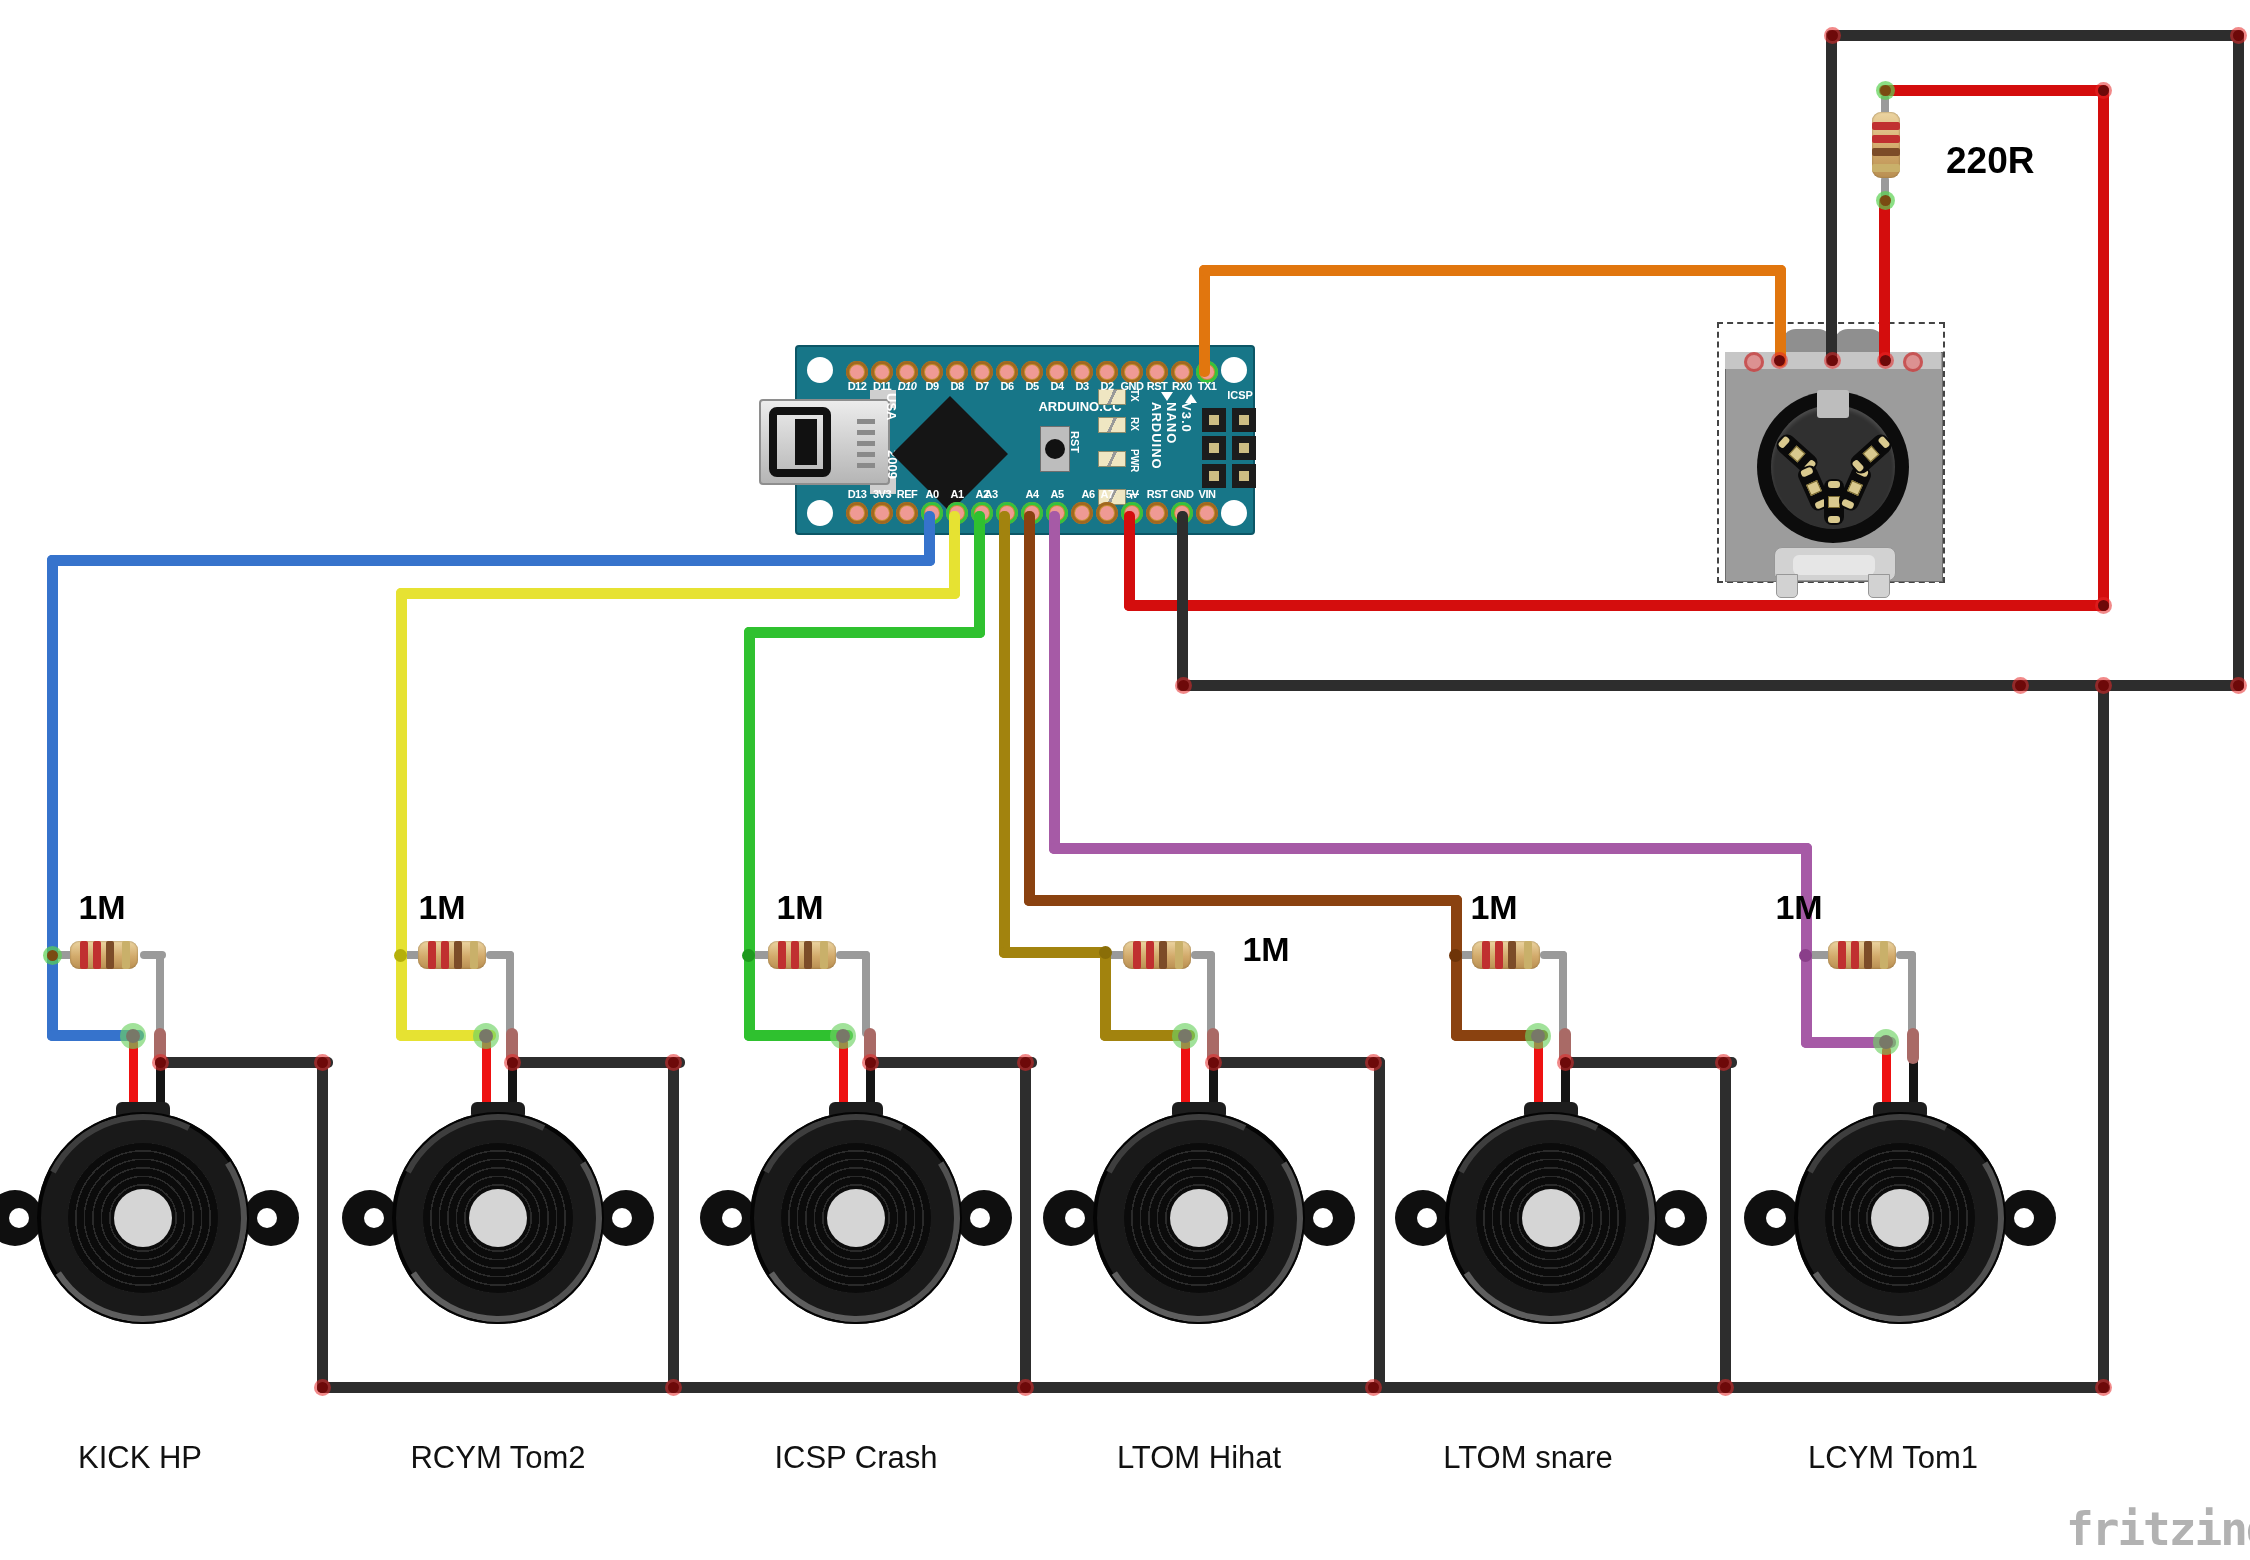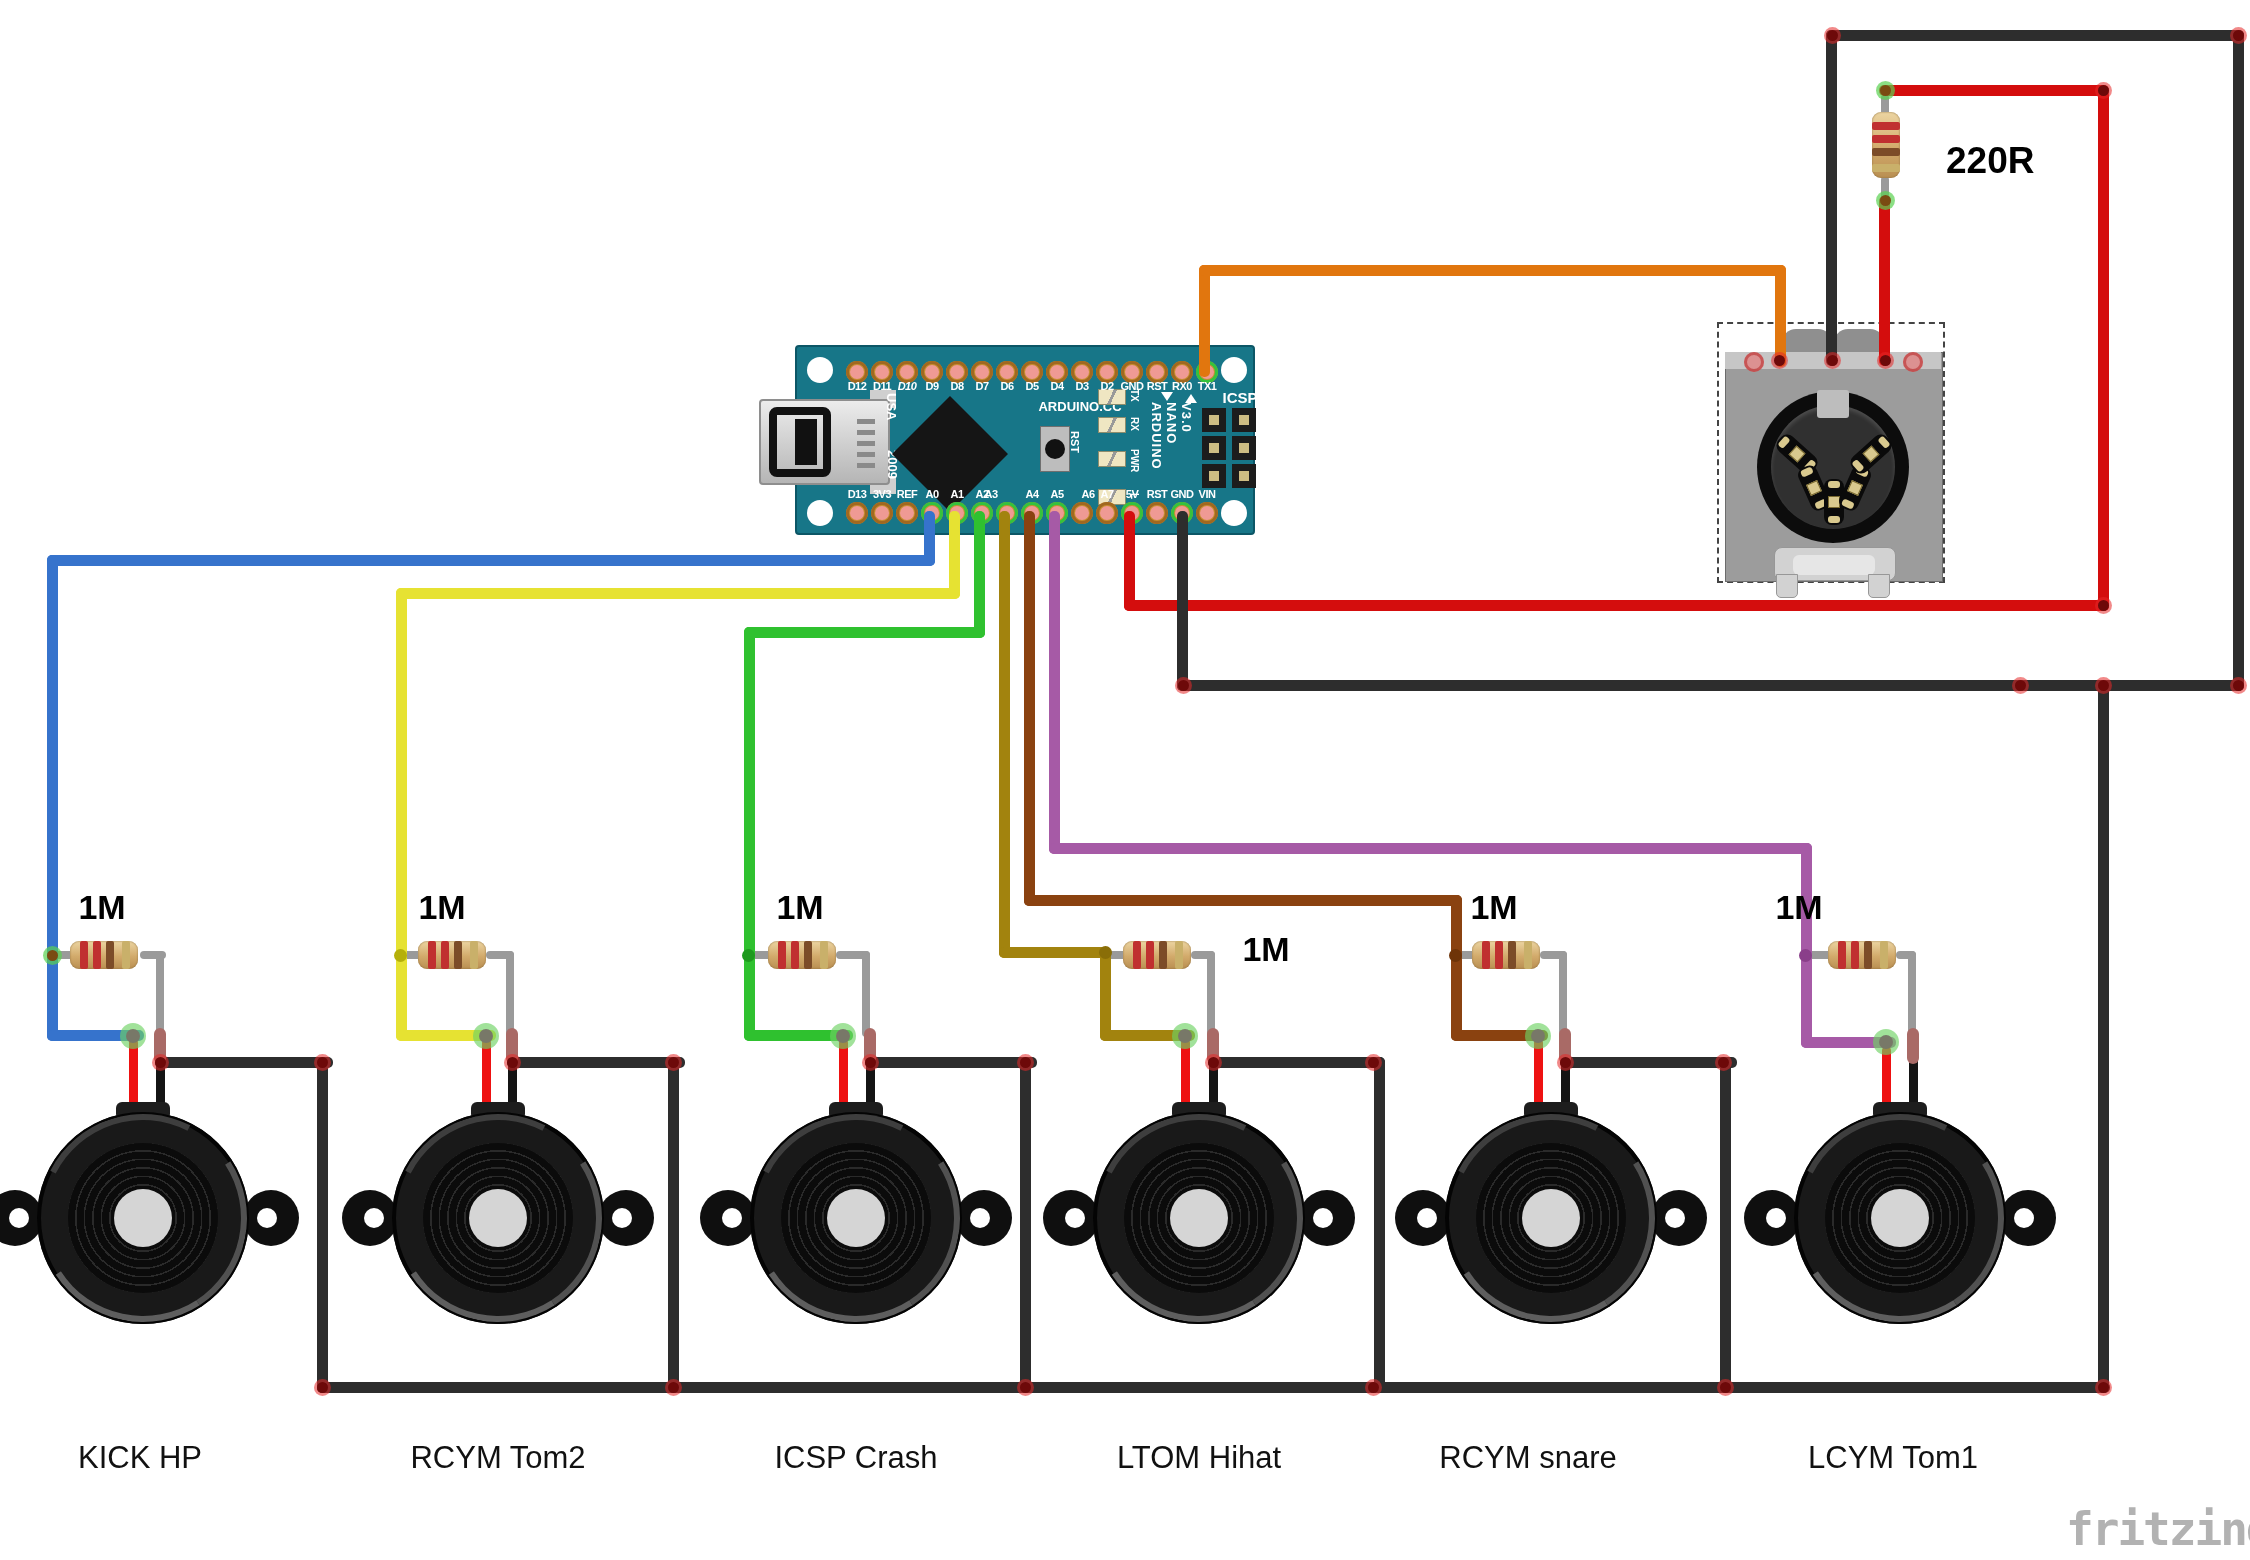--- a/index.html
+++ b/index.html
@@ -148,21 +148,21 @@
     <div class="ledbox" style="left:301px;top:70px"></div>
     <div class="ledbox" style="left:301px;top:104px"></div>
     <div class="ledbox" style="left:301px;top:142px"></div>
     <div class="vtext" style="left:332px;top:42px;font-size:10px">TX</div>
     <div class="vtext" style="left:332px;top:70px;font-size:10px">RX</div>
     <div class="vtext" style="left:332px;top:102px;font-size:10px">PWR</div>
     <div class="vtext" style="left:332px;top:146px;font-size:10px">L</div>
     <div class="vtext" id="modeltext" style="left: 352px; top: 55px; font-size: 13px; line-height: 15px; letter-spacing: 1px; white-space: pre-line;">ARDUINO
 NANO
 V3.0</div>
-    <div class="silk" style="left:415px;top:42px;width:56px;text-align:center;font-size:15px">ICSP</div>
+    <div class="silk" style="left:415px;top:42px;width:56px;text-align:center;font-size:11px">ICSP</div>
     <div class="icsq" style="left:405px;top:61px">
         <i></i>
       </div>
     <div class="icsq" style="left:435px;top:61px">
         <i></i>
       </div>
     <div class="icsq" style="left:405px;top:89px">
         <i></i>
       </div>
     <div class="icsq" style="left:435px;top:89px">
@@ -605,15 +605,15 @@
     <div class="pzhole" style="left: 2014px; top: 1208px;"></div>
     <div class="pzdisc" style="left: 1794px; top: 1112px;"></div>
     <div class="pzarc" style="left: 1796px; top: 1114px; border-bottom-color: rgb(94, 94, 94); border-right-color: rgb(81, 81, 81); transform: rotate(12deg);"></div>
     <div class="pzarc" style="left: 1796px; top: 1114px; border-top-color: rgb(62, 62, 62); transform: rotate(-18deg);"></div>
     <div class="pzin" style="left: 1825px; top: 1143px;"></div>
     <div class="pzcap" style="left: 1871px; top: 1189px;"></div>
     <div class="padlab" style="left: 140px; top: 1440px;">KICK HP</div>
     <div class="padlab" style="left: 498px; top: 1440px;">RCYM Tom2</div>
     <div class="padlab" style="left: 856px; top: 1440px;">ICSP Crash</div>
     <div class="padlab" style="left: 1199px; top: 1440px;">LTOM Hihat</div>
-    <div class="padlab" style="left: 1528px; top: 1440px;">RCYM snare</div>
+    <div class="padlab" style="left: 1528px; top: 1440px;">LTOM snare</div>
     <div class="padlab" style="left: 1893px; top: 1440px;">LCYM Tom1</div>
   </div>
 
 </body></html>

